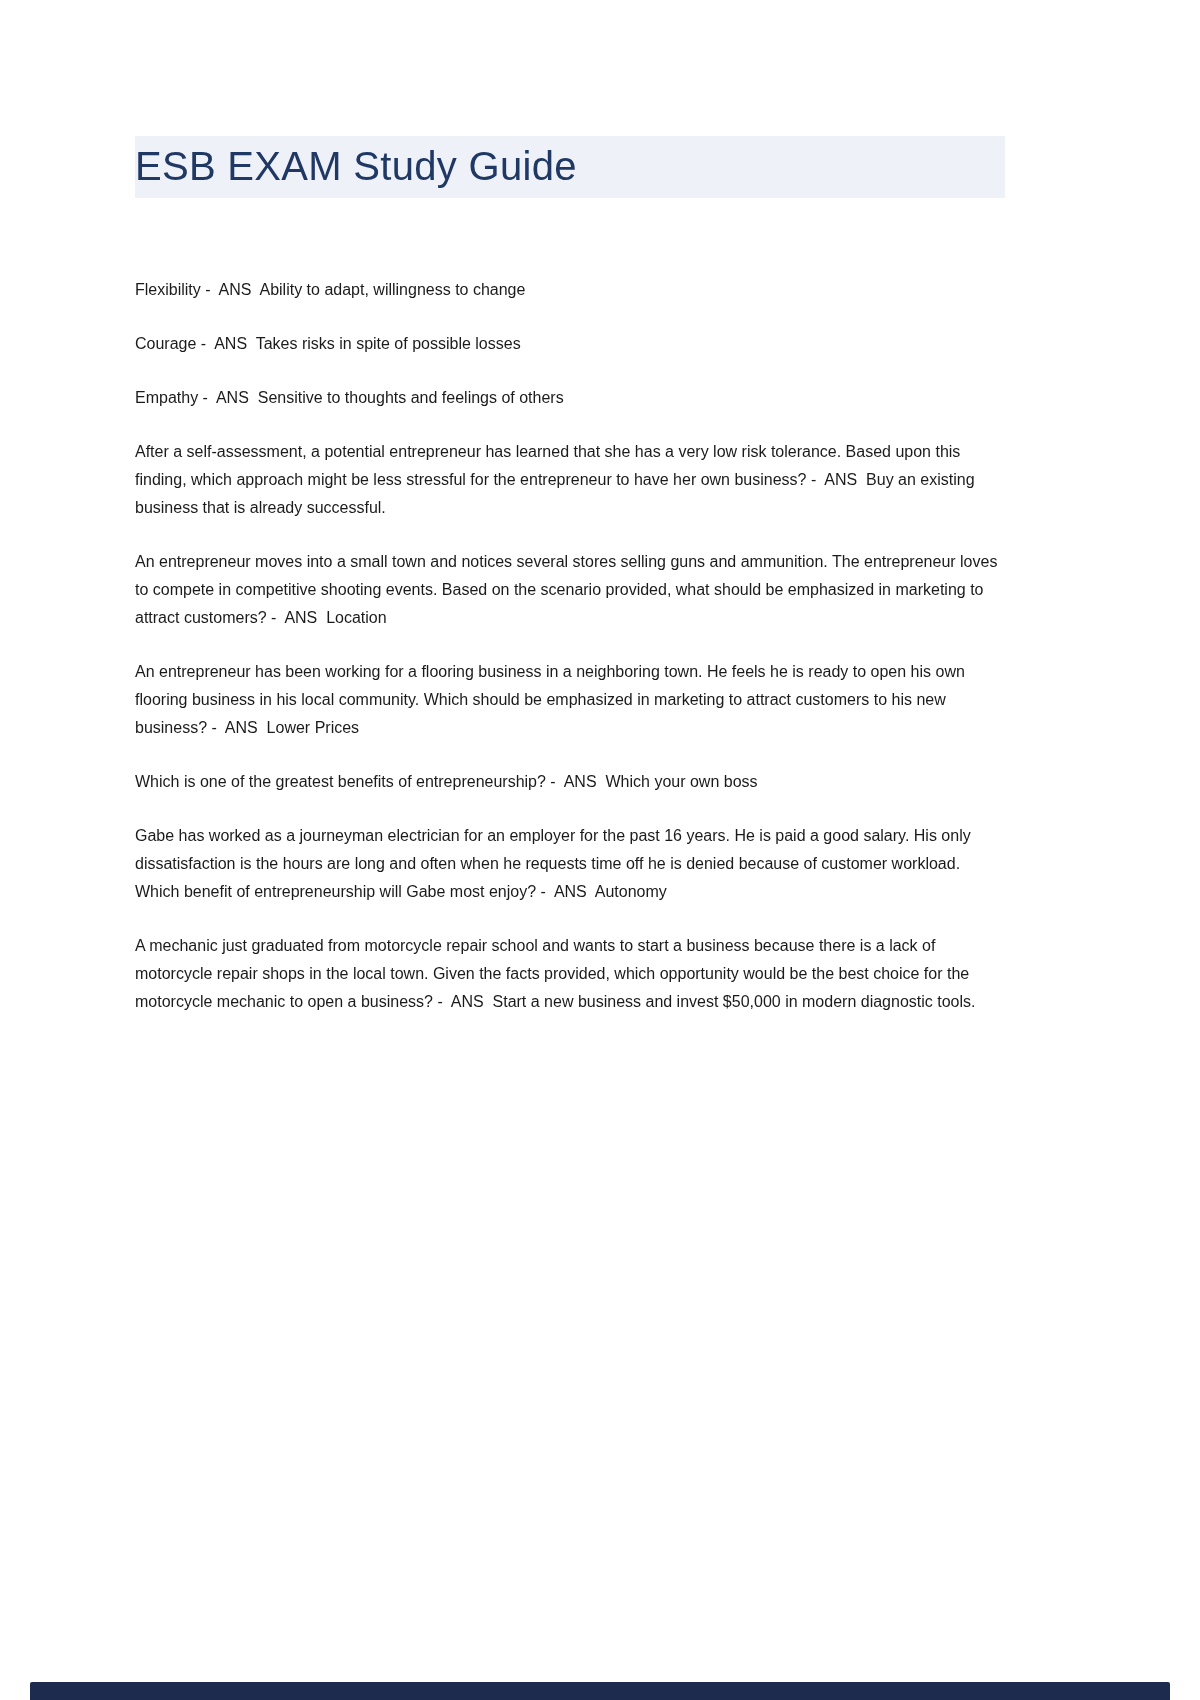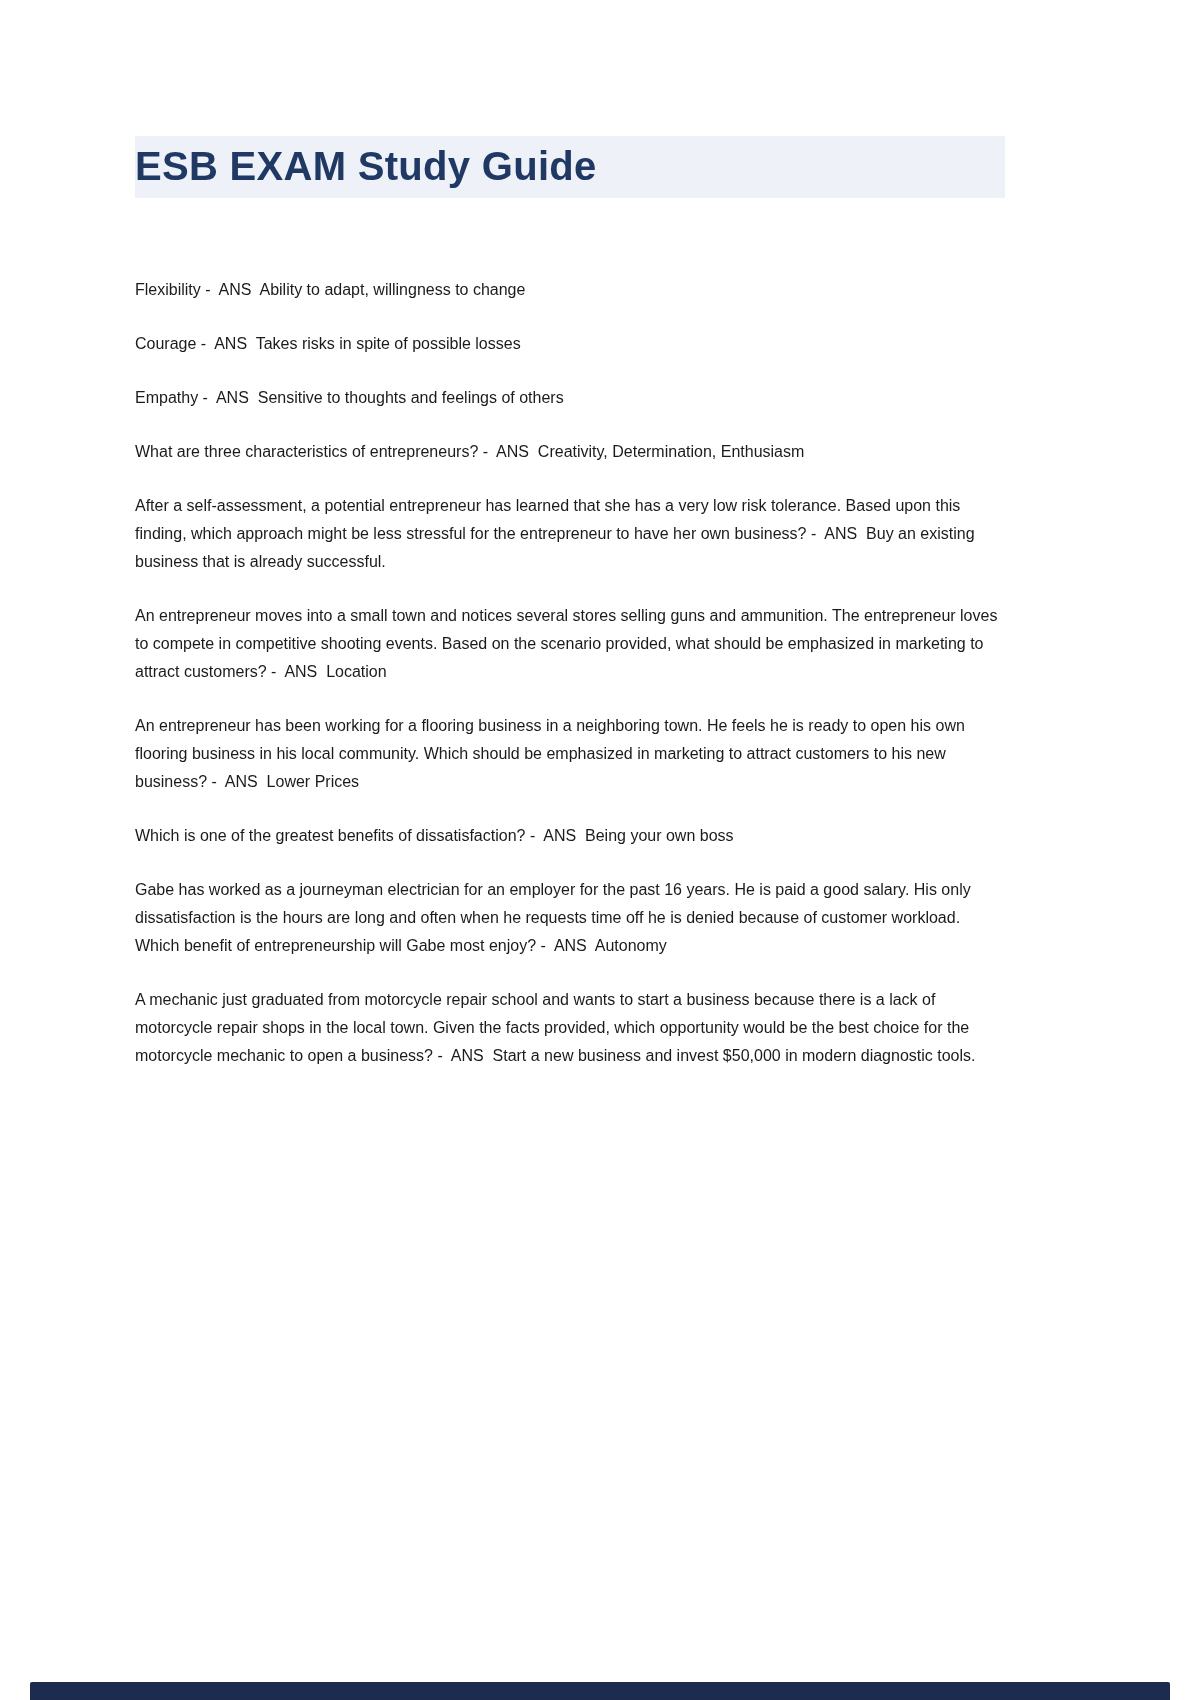--- a/index.html
+++ b/index.html
@@ -26,21 +26,21 @@
     width: 870px;
     height: 62px;
     background: #eef1f7;
   }
 
   .doc-title {
     position: absolute;
     left: 0px;
     top: 8px;
     font-size: 40px;
-    font-weight: bold;
+    font-weight: normal;
     color: #1f3864;
     letter-spacing: 0.3px;
     white-space: nowrap;
   }
 
   .content {
     position: absolute;
     left: 135px;
     top: 276px;
     width: 868px;
@@ -70,25 +70,24 @@
 <div class="page">
 
   <div class="title-band">
     <h1 class="doc-title">ESB EXAM Study Guide</h1>
   </div>
 
   <div class="content">
     <p class="qa">Flexibility -  ANS  Ability to adapt, willingness to change</p>
     <p class="qa">Courage -  ANS  Takes risks in spite of possible losses</p>
     <p class="qa">Empathy -  ANS  Sensitive to thoughts and feelings of others</p>
-    <p class="qa">What are three characteristics of entrepreneurs? -  ANS  Creativity, Determination, Enthusiasm</p>
     <p class="qa">After a self-assessment, a potential entrepreneur has learned that she has a very low risk tolerance. Based upon this finding, which approach might be less stressful for the entrepreneur to have her own business? -  ANS  Buy an existing business that is already successful.</p>
     <p class="qa">An entrepreneur moves into a small town and notices several stores selling guns and ammunition. The entrepreneur loves to compete in competitive shooting events. Based on the scenario provided, what should be emphasized in marketing to attract customers? -  ANS  Location</p>
     <p class="qa">An entrepreneur has been working for a flooring business in a neighboring town. He feels he is ready to open his own flooring business in his local community. Which should be emphasized in marketing to attract customers to his new business? -  ANS  Lower Prices</p>
-    <p class="qa">Which is one of the greatest benefits of dissatisfaction? -  ANS  Being your own boss</p>
+    <p class="qa">Which is one of the greatest benefits of entrepreneurship? -  ANS  Which your own boss</p>
     <p class="qa">Gabe has worked as a journeyman electrician for an employer for the past 16 years. He is paid a good salary. His only dissatisfaction is the hours are long and often when he requests time off he is denied because of customer workload.
 Which benefit of entrepreneurship will Gabe most enjoy? -  ANS  Autonomy</p>
     <p class="qa">A mechanic just graduated from motorcycle repair school and wants to start a business because there is a lack of motorcycle repair shops in the local town. Given the facts provided, which opportunity would be the best choice for the motorcycle mechanic to open a business? -  ANS  Start a new business and invest $50,000 in modern diagnostic tools.</p>
   </div>
 
   <div class="footer-bar"></div>
 
 </div>
 
 </body></html>

